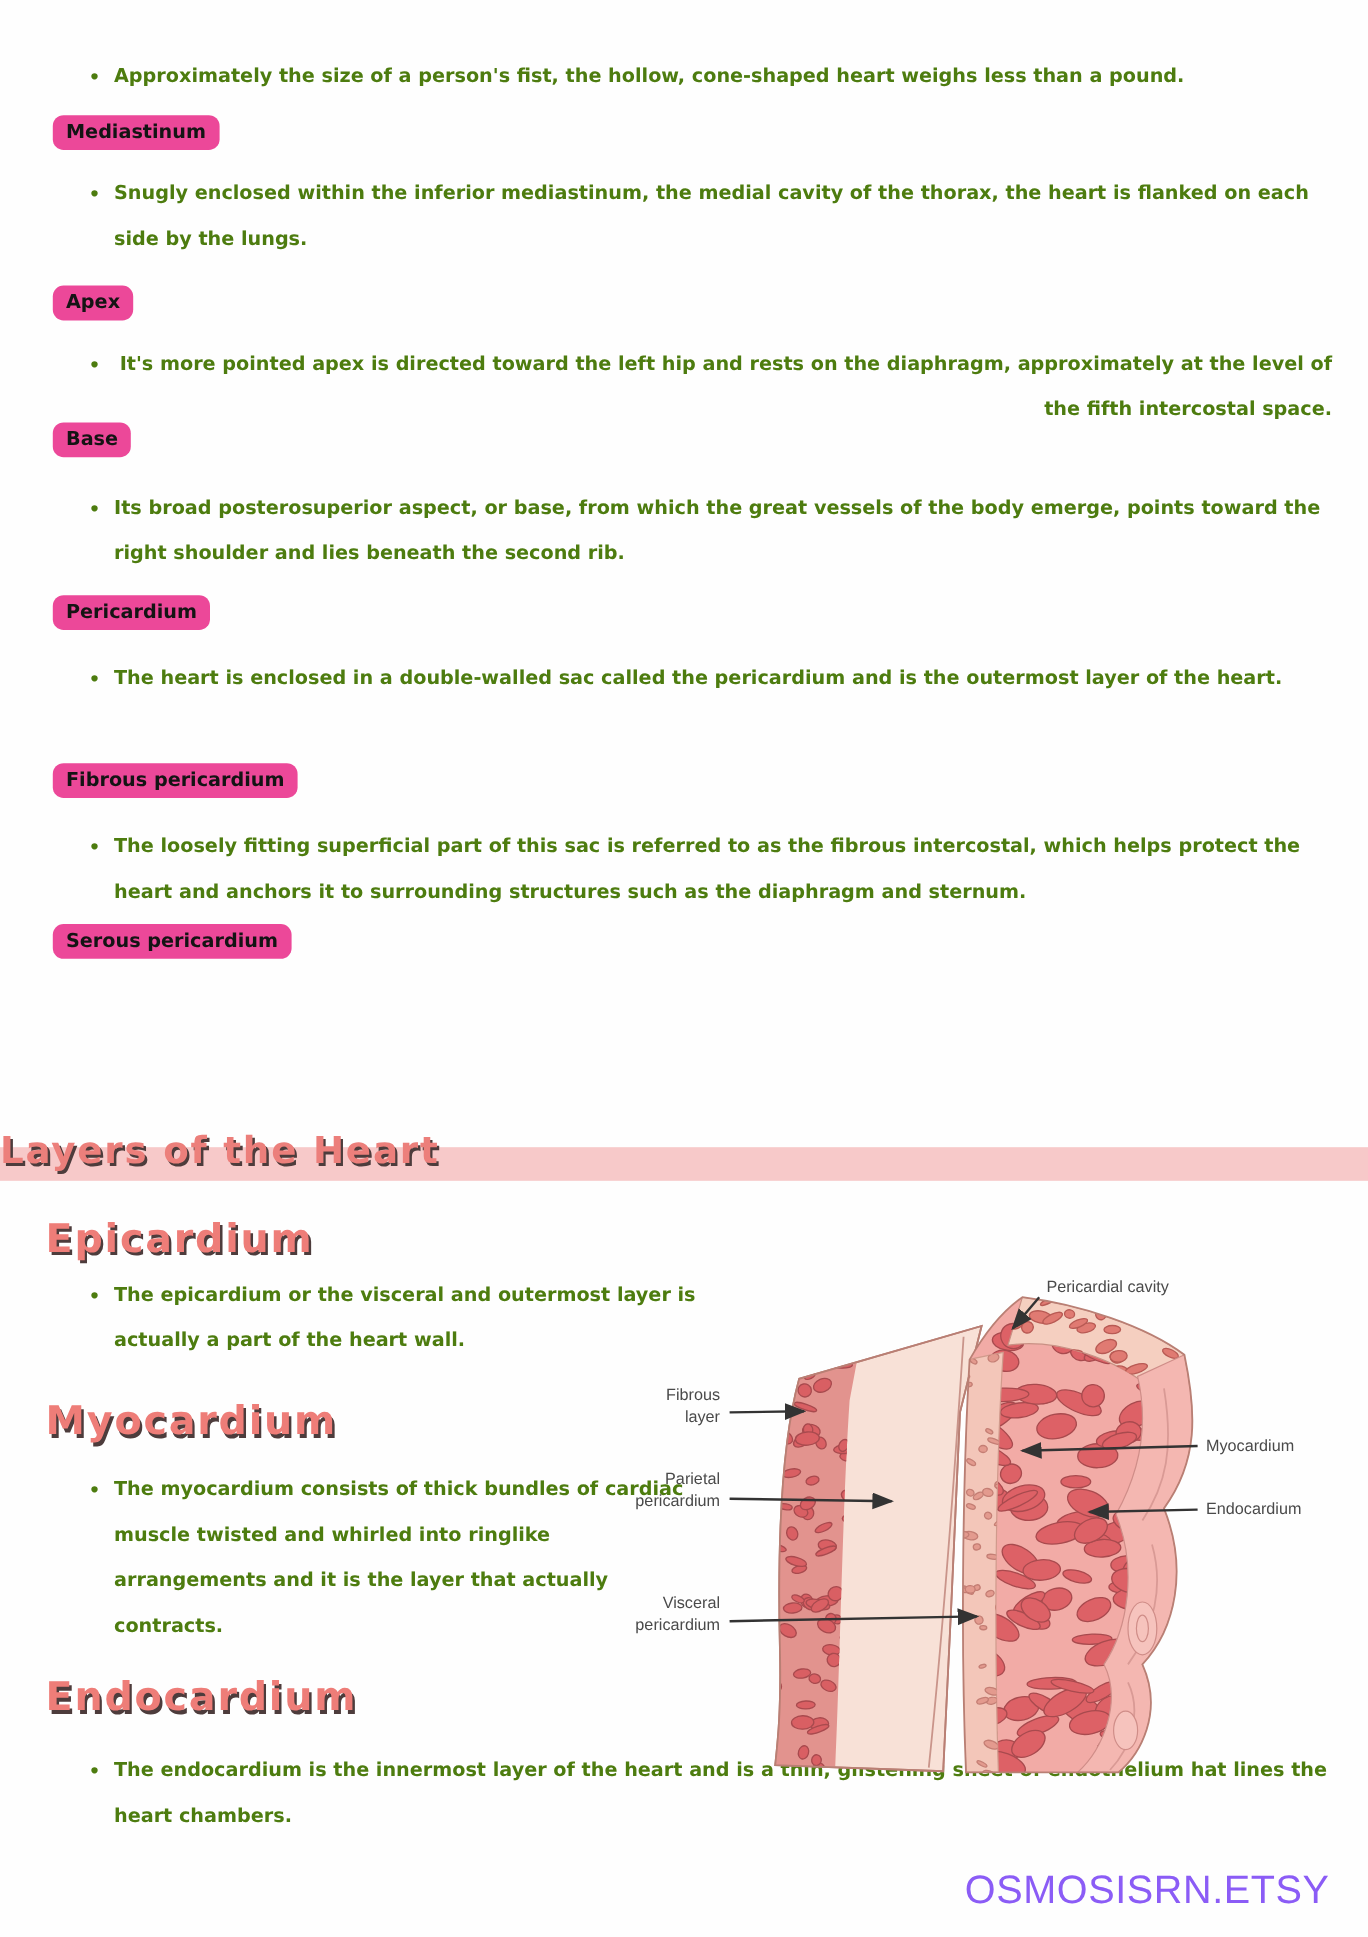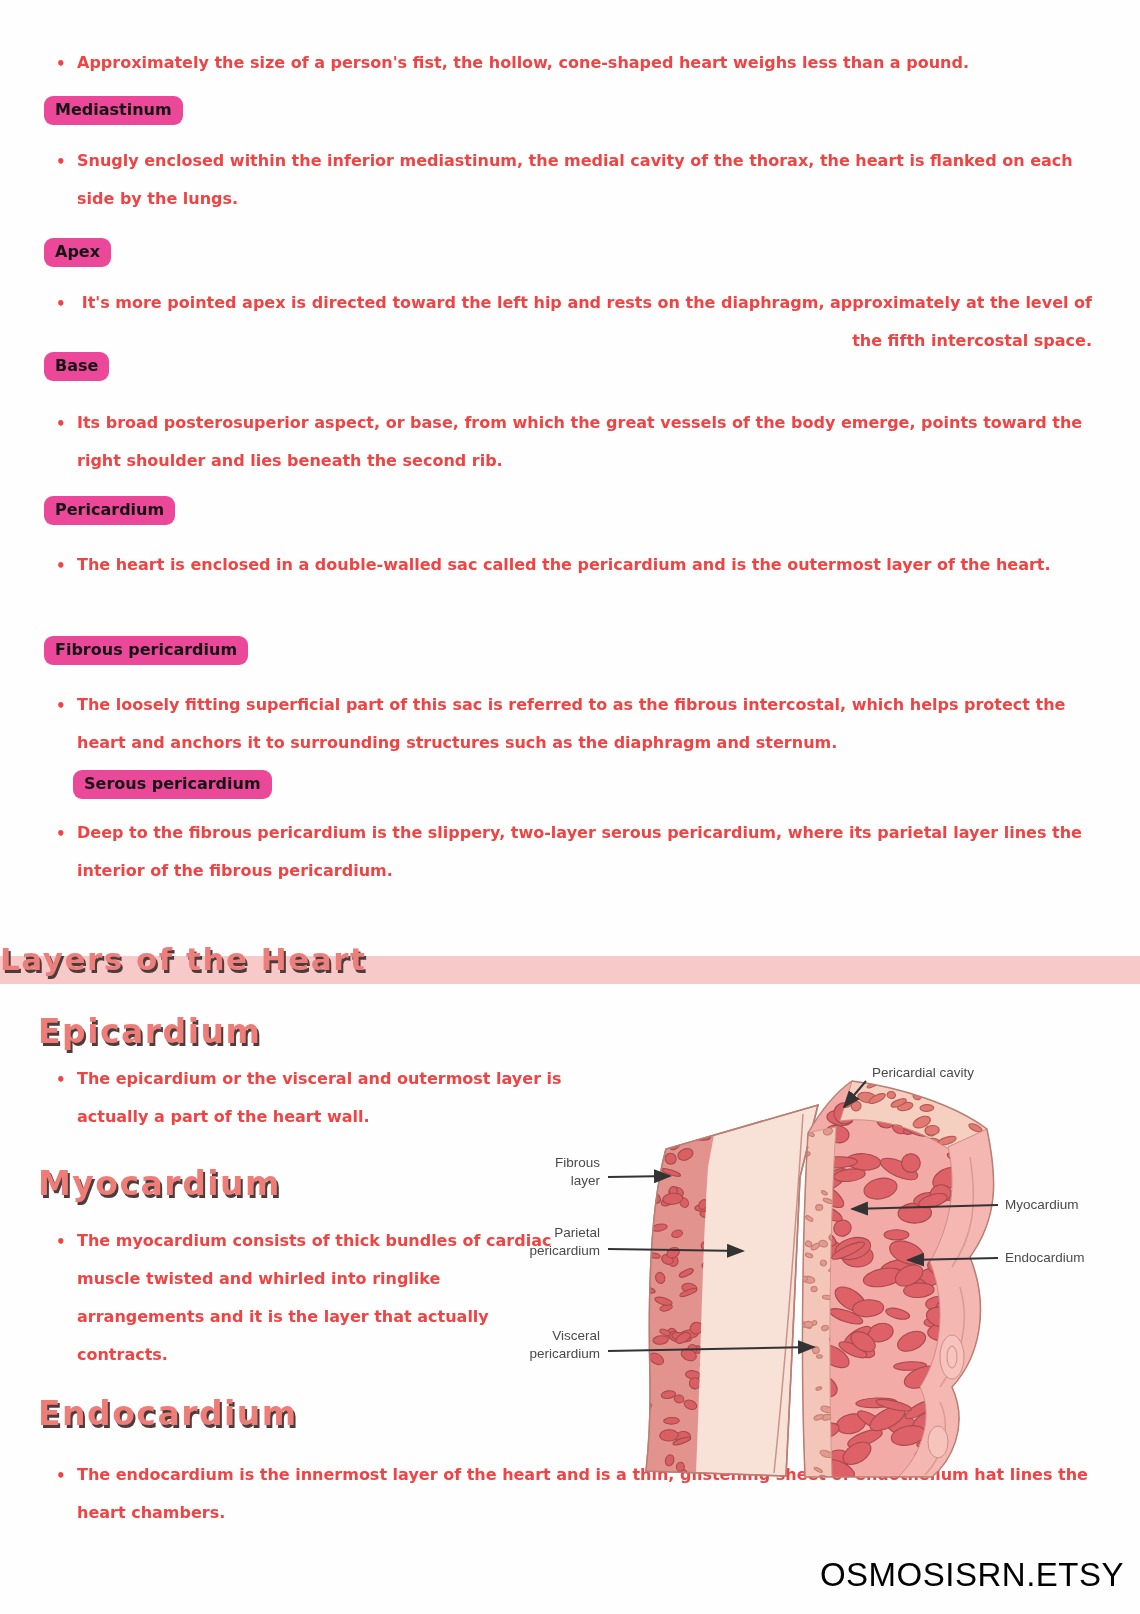--- a/index.html
+++ b/index.html
@@ -1,32 +1,32 @@
 <!DOCTYPE html>
 <html><head>
 <meta charset="utf-8">
 <style>
   html,body{margin:0;padding:0;background:#ffffff;}
   .page{position:relative;width:1140px;height:1614px;background:#fefefe;overflow:hidden;
         font-family:"DejaVu Sans",sans-serif;}
-  .bullet-item{position:absolute;left:54px;width:1015px;padding-left:23px;
-        font:700 16px/38px "DejaVu Sans",sans-serif;color:#ef4444;letter-spacing:0px;}
+  .bullet-item{position:absolute;left:72px;width:1015px;padding-left:23px;
+        font:700 16px/38px "DejaVu Sans",sans-serif;color:#4d7c0f;letter-spacing:0px;}
   .bullet-item::before{content:"\2022";position:absolute;left:2px;top:1px;font-size:15px;}
   .narrow{width:520px;}
   .narrower{width:480px;}
   .pill{position:absolute;left:44px;display:inline-block;background:#ec4899;color:#141414;
         font:700 16px/1 "DejaVu Sans",sans-serif;padding:6px 11px 7px;border-radius:9px;}
   .band{position:absolute;left:0;right:0;top:956px;height:28px;background:#f7c9c9;}
   .banner-title{position:absolute;top:941px;left:0;width:1030px;
         font:700 31px "DejaVu Sans",sans-serif;color:#ec7f7b;letter-spacing:1.5px;
         text-shadow:2px 3px 0 #4d3c3c;}
   .layer-heading{position:absolute;left:38px;font:700 33px "DejaVu Sans",sans-serif;
         color:#ee7d78;letter-spacing:1.5px;text-shadow:2px 3px 0 #4d3c3c;}
-  .footer{position:absolute;top:1556px;right:16px;font:400 33px "Liberation Sans",sans-serif;
-        color:#000000;letter-spacing:0.5px;}
+  .footer{position:absolute;top:1556px;right:32px;font:400 33px "Liberation Sans",sans-serif;
+        color:#8b5cf6;letter-spacing:0.5px;}
   .diagram{position:absolute;left:500px;top:1045px;width:640px;height:430px;margin-top:12px;}
   .dlabel{font:13.5px "Liberation Sans",sans-serif;fill:#4a4a4a;}
 </style>
 </head>
 <body>
 
 <div class="page">
 
   <div class="bullet-item" style="top:44px;">Approximately the size of a person's fist, the hollow, cone-shaped heart weighs less than a pound.</div>
 
@@ -38,22 +38,21 @@
 
   <div class="pill" style="top:352px;">Base</div>
   <div class="bullet-item" style="top:404px;">Its broad posterosuperior aspect, or base, from which the great vessels of the body emerge, points toward the right shoulder and lies beneath the second rib.</div>
 
   <div class="pill" style="top:496px;">Pericardium</div>
   <div class="bullet-item" style="top:546px;">The heart is enclosed in a double-walled sac called the pericardium and is the outermost layer of the heart.</div>
 
   <div class="pill" style="top:636px;">Fibrous pericardium</div>
   <div class="bullet-item" style="top:686px;">The loosely fitting superficial part of this sac is referred to as the fibrous intercostal, which helps protect the heart and anchors it to surrounding structures such as the diaphragm and sternum.</div>
 
-  <div class="pill" style="top:770px;margin-left:29px;">Serous pericardium</div>
-  <div class="bullet-item" style="top:814px;">Deep to the fibrous pericardium is the slippery, two-layer serous pericardium, where its parietal layer lines the interior of the fibrous pericardium.</div>
+  <div class="pill" style="top:770px;">Serous pericardium</div>
 
   <div class="band"></div>
   <div class="banner-title">Layers of the Heart</div>
 
   <div class="layer-heading" style="top:1012px;">Epicardium</div>
   <div class="bullet-item narrow" style="top:1060px;">The epicardium or the visceral and outermost layer is actually a part of the heart wall.</div>
 
   <div class="layer-heading" style="top:1164px;">Myocardium</div>
   <div class="bullet-item narrower" style="top:1222px;">The myocardium consists of thick bundles of cardiac muscle twisted and whirled into ringlike arrangements and it is the layer that actually contracts.</div>
 

